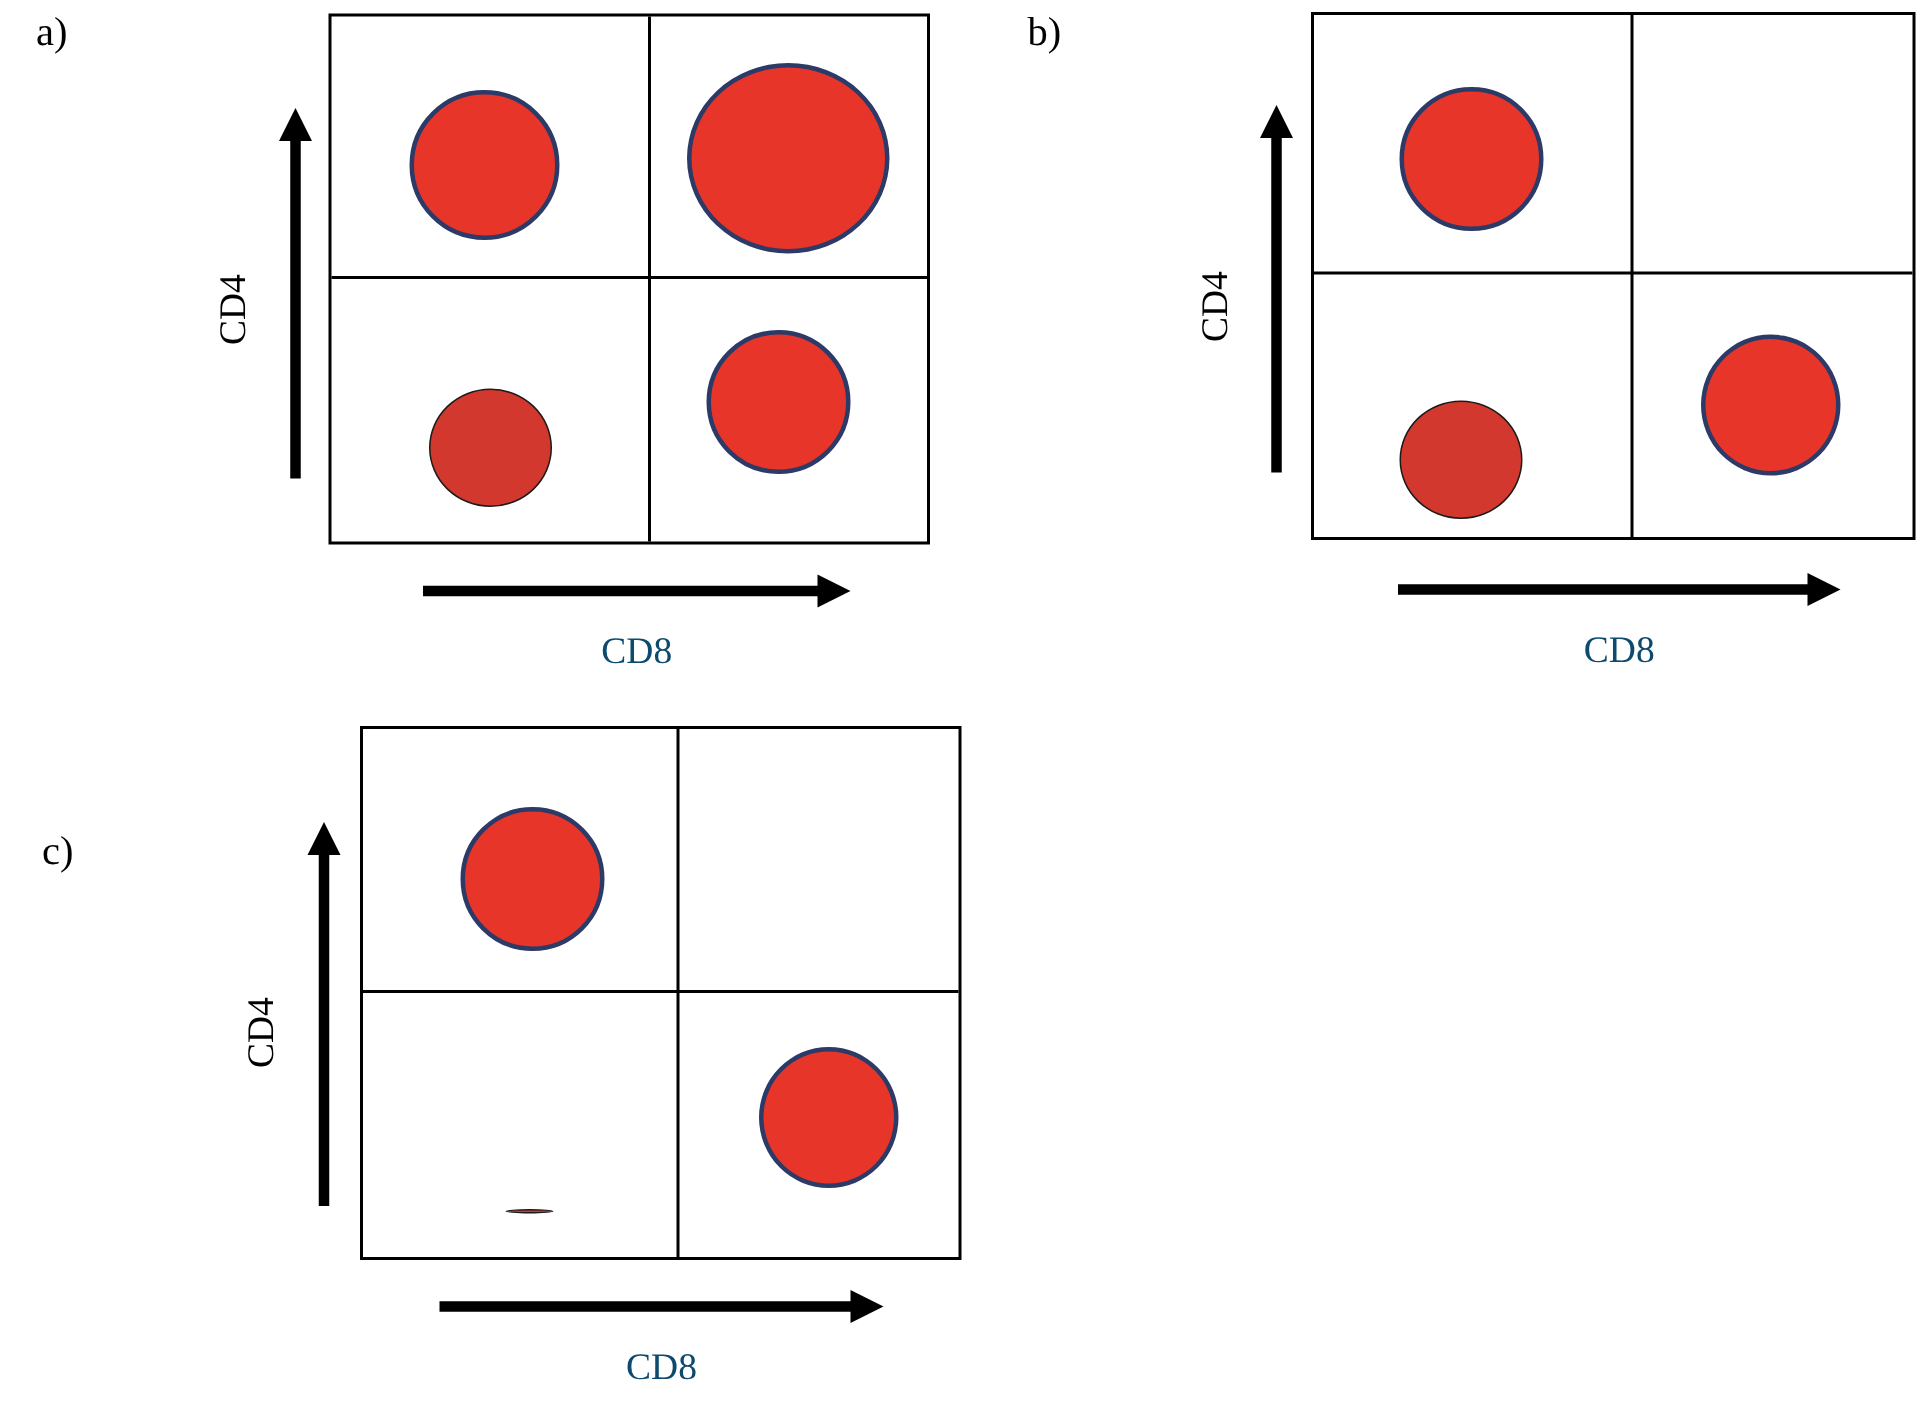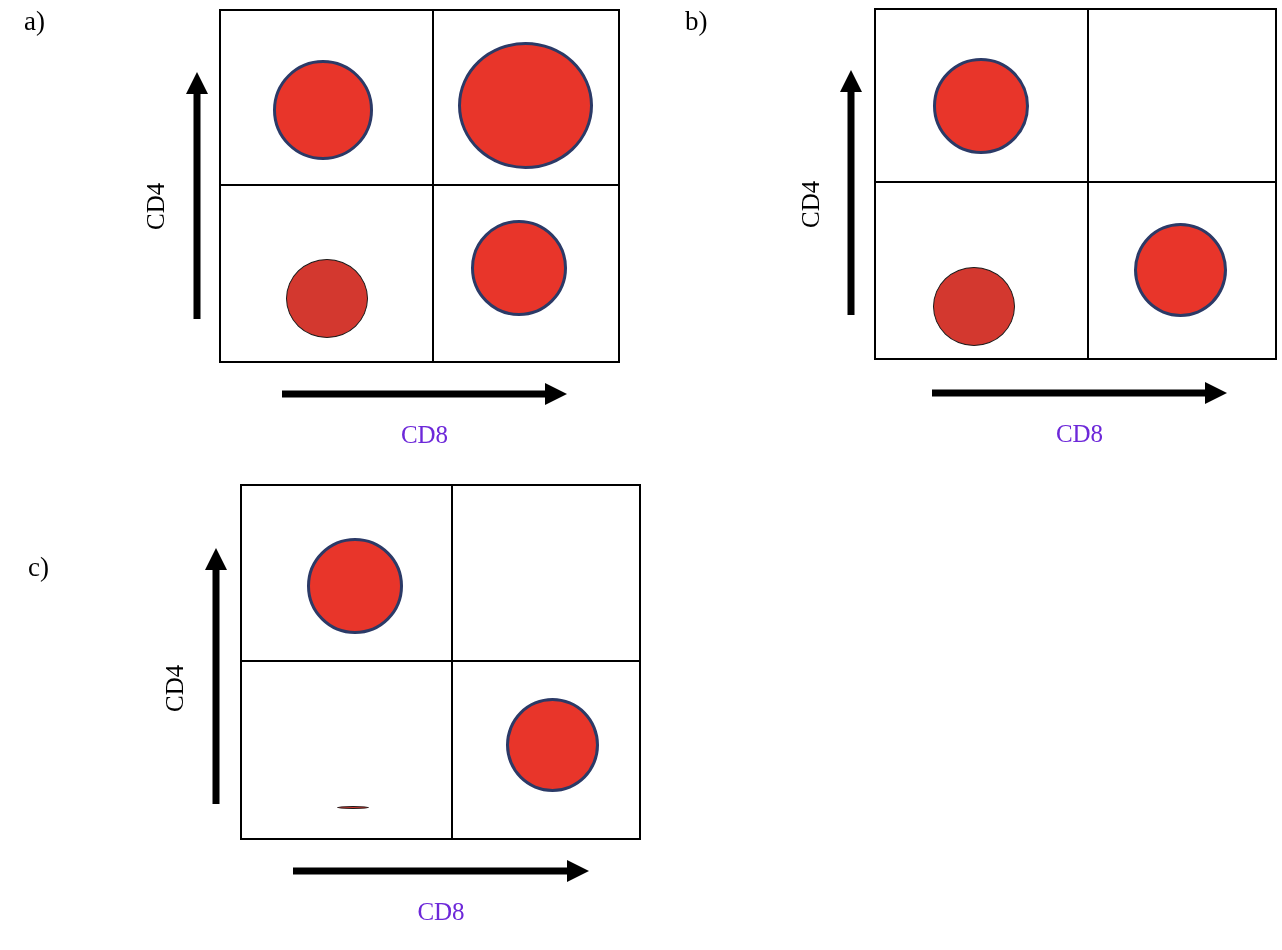--- a/index.html
+++ b/index.html
@@ -109,21 +109,21 @@
     color: #000000;
     white-space: nowrap;
     transform-origin: left top;
     transform: rotate(-90deg);
     line-height: 1;
   }
   .axis-label-x {
     position: absolute;
     font-family: "Liberation Serif", "DejaVu Serif", serif;
     font-size: 25px;
-    color: #6d28d9;
+    color: #0c4a6e;
     white-space: nowrap;
     text-align: center;
     line-height: 1;
   }
 </style>
 </head>
 <body>
 
 <div id="figure-root">
 

